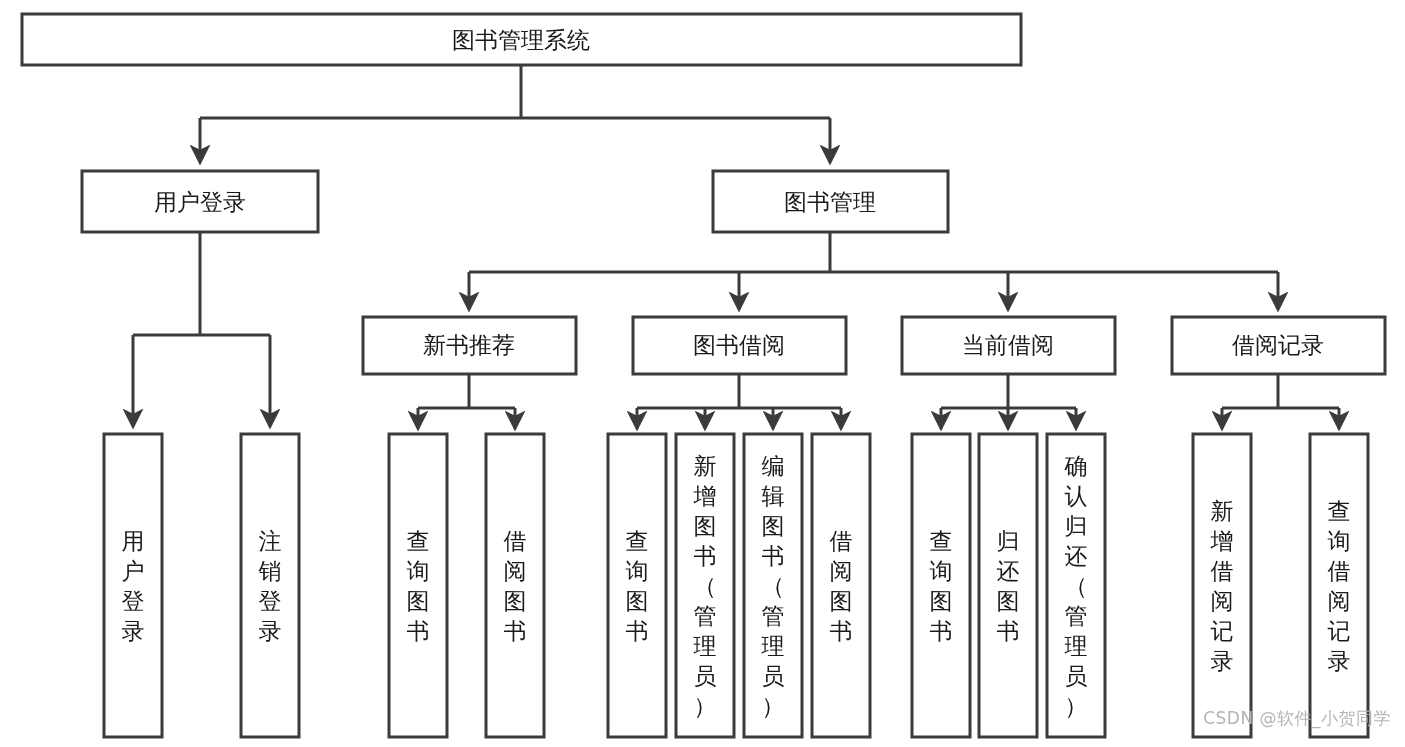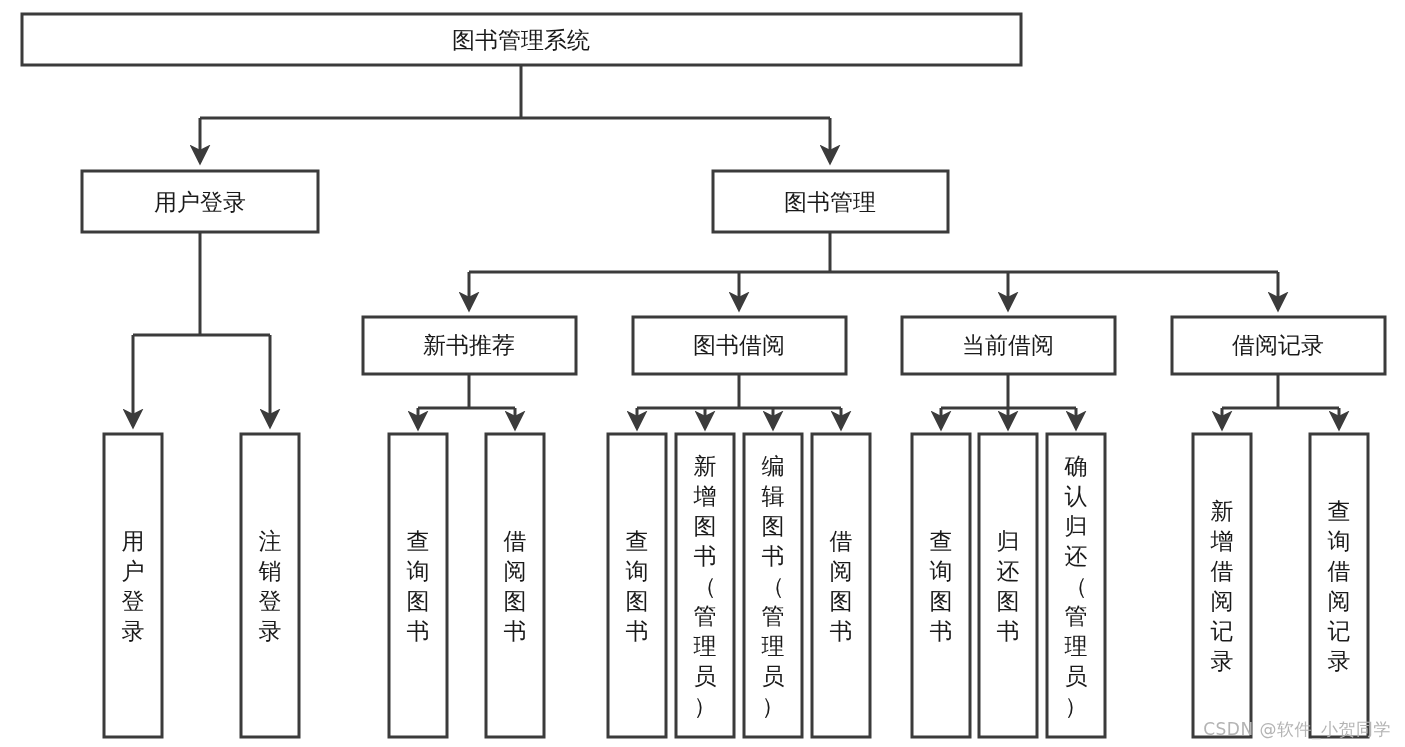--- a/index.html
+++ b/index.html
@@ -44,21 +44,21 @@
   }
   .node-label-vertical {
     font-family: "DejaVu Sans", "Liberation Sans", sans-serif;
     fill: #1a1a1a;
     font-size: 23px;
     text-anchor: middle;
   }
   .watermark {
     position: absolute;
     right: 14px;
-    bottom: 6px;
+    bottom: 17px;
     font-family: "DejaVu Sans", "Liberation Sans", sans-serif;
     font-size: 17px;
     color: #b4b4b4;
     white-space: nowrap;
     letter-spacing: 0.5px;
     margin-left: 24px;
   }
 </style>
 </head>
 <body>

